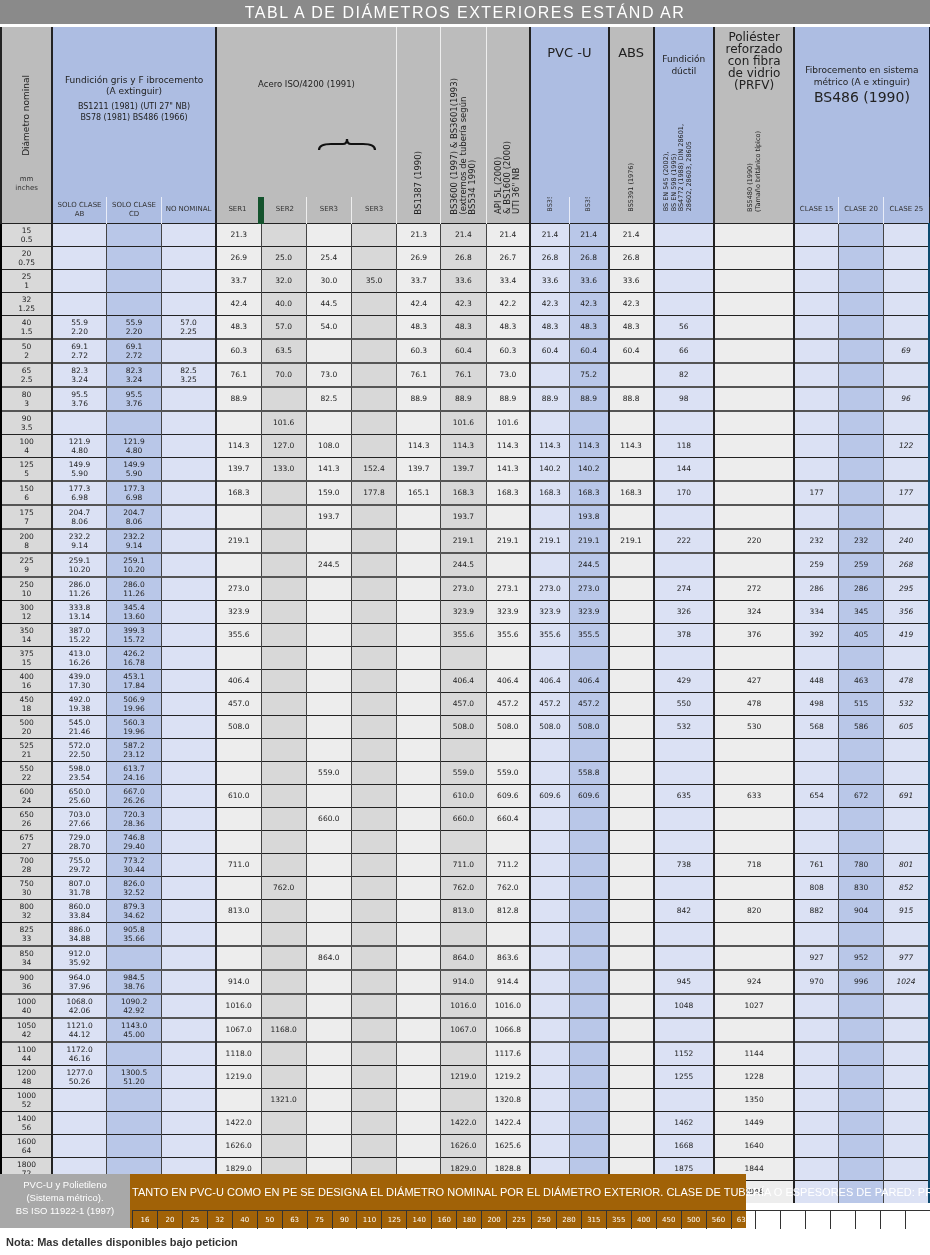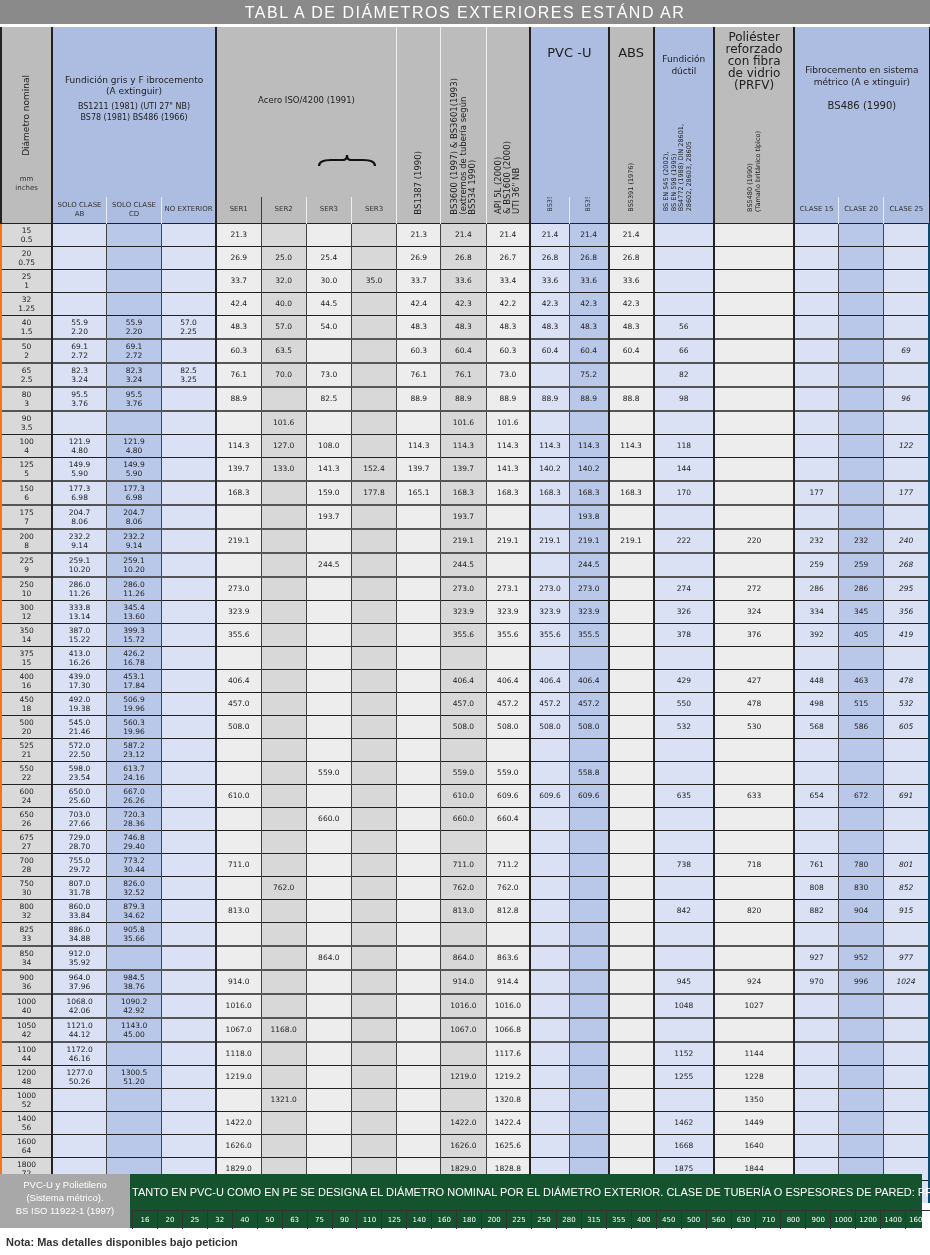--- a/index.html
+++ b/index.html
@@ -9,29 +9,29 @@
   table.main{position:absolute;left:0;top:27px;border-collapse:collapse;table-layout:fixed;width:930px;}
   table.main td, table.main th{padding:0;margin:0;font-weight:normal;text-align:center;vertical-align:middle;overflow:hidden;}
   .hdr{background:#bcbcbc;color:#222;font-size:8px;}
   .hdrb{background:#adbde2;color:#222;font-size:8px;}
   .hdr-bold{border-left:2px solid #222;}
   th.grp{font-size:9px;line-height:11px;}
   .vtext{writing-mode:vertical-rl;transform:rotate(180deg);font-size:8px;line-height:9px;text-align:left;white-space:nowrap;display:inline-block;}
   .sub{font-size:7px;line-height:9px;color:#333;}
   tr.data td{height:22px;border-top:1px solid #222;font-size:7.5px;color:#222;line-height:9px;}
   tr.data.thick td{border-top:2px solid #555;}
-  td.nom{background:#d9d9d9;border-left:2px solid #f97316;border-right:2px solid #222;font-size:7.5px;}
+  td.nom{background:#d9d9d9;border-left:2px solid #000000;border-right:2px solid #222;font-size:7.5px;}
   td.lb{background:#dbe1f4;}
   td.mb{background:#b9c7e8;}
   td.lg{background:#ededed;}
   td.mg{background:#d8d8d8;}
   td.bl{border-left:2px solid #222;}
   td.bl1{border-left:1px solid #444;}
   td.br{border-right:2px solid #0c4a6e;font-style:italic;}
-  .footer{position:absolute;left:0;top:1174px;width:922px;height:54px;background:#14532d;}
+  .footer{position:absolute;left:0;top:1174px;width:746px;height:54px;background:#a16207;}
   .footer-left{position:absolute;left:0;top:0;width:130px;height:54px;background:#a8a8a8;color:#fff;font-size:9.5px;line-height:13px;text-align:center;padding-top:4px;box-sizing:border-box;font-family:"Liberation Sans",sans-serif;}
   .footer-text{position:absolute;left:132px;top:0;width:798px;height:36px;color:#fff;font-size:11px;line-height:36px;text-align:center;white-space:nowrap;overflow:hidden;font-family:"Liberation Sans",sans-serif;}
   .footer-sizes{position:absolute;left:132px;top:36px;width:798px;height:18px;display:flex;border-top:1px solid #333;}
   .footer-sizes span{flex:1;font-size:7px;color:#fff;text-align:center;line-height:18px;border-left:1px solid #333;}
   .note{position:absolute;left:6px;top:1236px;font-size:11px;font-weight:bold;color:#333;font-family:"Liberation Sans",sans-serif;}
   .brace{display:block;margin:0 auto;}
 </style>
 </head>
 <body>
 
@@ -68,21 +68,21 @@
         </div>
         <div class="sub">mm</div>
         <div class="sub">inches</div>
       </th>
       <th class="hdrb grp" colspan="3" style="vertical-align:top;padding-top:48px;">
         <div>Fundición gris y F  ibrocemento</div>
         <div>(A extinguir)</div>
         <div style="font-size:8px;margin-top:4px">BS1211 (1981) (UTI 27" NB)</div>
         <div style="font-size:8px">BS78 (1981) BS486 (1966)</div>
       </th>
-      <th class="hdr grp hdr-bold" colspan="4" style="vertical-align:top;padding-top:68px;">
+      <th class="hdr grp hdr-bold" colspan="4" style="vertical-align:top;padding-top:52px;">
         <div style="font-size:8.5px">Acero ISO/4200 (1991)</div>
         <svg class="brace" width="60" height="14" viewBox="0 0 60 14" style="margin-top:48px;margin-left:100px;">
           <path d="M2 12 Q2 6 14 6 L26 6 Q30 6 30 1 Q30 6 34 6 L46 6 Q58 6 58 12" fill="none" stroke="#111" stroke-width="2.2"></path>
         </svg>
       </th>
       <th class="hdr" rowspan="2" style="border-left:1px solid #eee;vertical-align:bottom;padding-bottom:6px;">
         <span class="vtext" style="font-size:8.5px">BS1387 (1990)</span>
       </th>
       <th class="hdr" rowspan="2" style="border-left:1px solid #eee;vertical-align:bottom;padding-bottom:6px;">
         <span class="vtext" style="font-size:8.5px">
@@ -122,29 +122,29 @@
         <div style="font-size:12px;line-height:12px;padding:0 6px">Poliéster reforzado con fibra de vidrio (PRFV)</div>
         <div style="position:absolute;bottom:8px;left:0;right:0;text-align:center;">
           <span class="vtext" style="font-size:6.5px;line-height:7.5px">
             <span>BS5480 (1990)</span><br>
             <span>(Tamaño británico típico)</span>
           </span>
         </div>
       </th>
       <th class="hdrb grp hdr-bold" colspan="3" style="vertical-align:top;padding-top:37px;border-right:1px solid #0f172a;">
         <div style="font-size:9px;line-height:12px;padding:0 6px">Fibrocemento en sistema métrico (A e xtinguir)</div>
-        <div style="font-size:10px;margin-top:12px">BS486 (1990)</div>
+        <div style="font-size:14px;margin-top:4px">BS486 (1990)</div>
       </th>
     </tr>
     <tr style="height:26px">
       <th class="hdrb sub">SOLO CLASE AB</th>
       <th class="hdrb sub" style="border-left:1px solid #e8ecf8">SOLO CLASE CD</th>
-      <th class="hdrb sub" style="border-left:1px solid #e8ecf8">NO EXTERIOR</th>
+      <th class="hdrb sub" style="border-left:1px solid #e8ecf8">NO NOMINAL</th>
       <th class="hdr sub hdr-bold">SER1</th>
-      <th class="hdr sub" style="border-left:1px solid #14532d">SER2</th>
+      <th class="hdr sub" style="border-left:6px solid #14532d">SER2</th>
       <th class="hdr sub" style="border-left:1px solid #eee">SER3</th>
       <th class="hdr sub" style="border-left:1px solid #eee">SER3</th>
       <th class="hdrb sub hdr-bold" style="position:relative;">
         <div style="position:absolute;bottom:8px;left:0;right:0;text-align:center;">
           <span class="vtext" style="font-size:6.5px">BS3505 (1998)</span>
         </div>
       </th>
       <th class="hdrb sub" style="border-left:1px solid #e8ecf8;position:relative;">
         <div style="position:absolute;bottom:8px;left:0;right:0;text-align:center;">
           <span class="vtext" style="font-size:6.5px">BS3506 (1969)</span>

